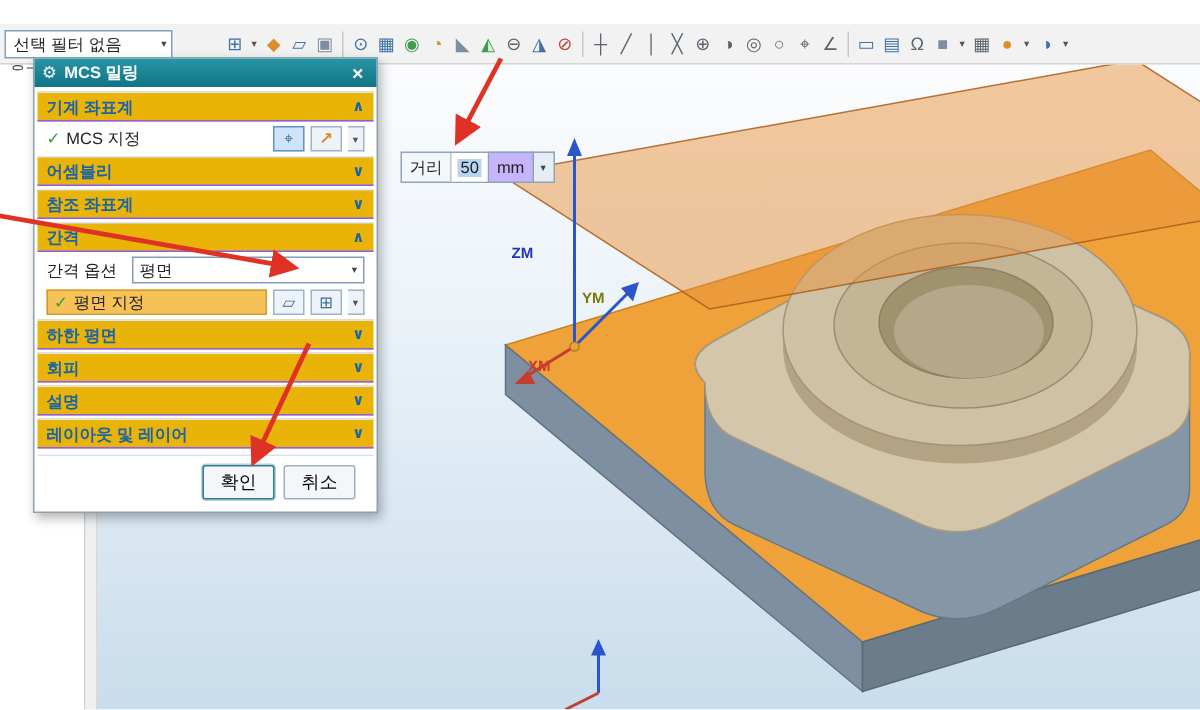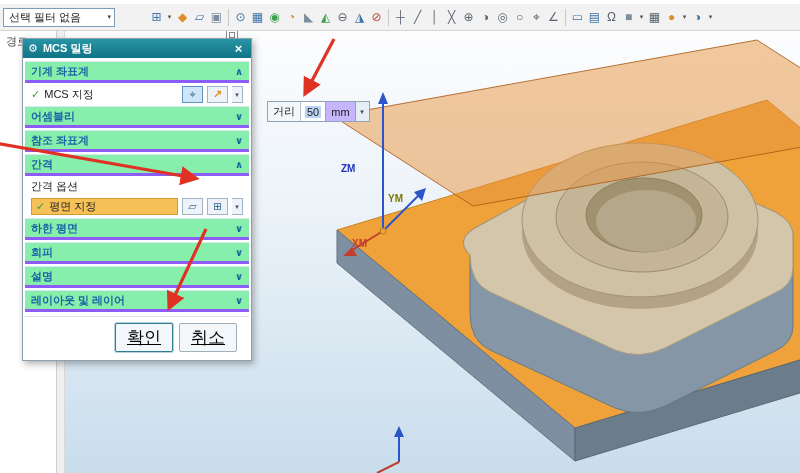--- a/index.html
+++ b/index.html
@@ -3,21 +3,21 @@
 <meta charset="utf-8">
 <style>
   html,body{margin:0;padding:0;}
   .screen{position:relative;width:800px;height:473px;overflow:hidden;background:#fff;
           font-family:"Liberation Sans","DejaVu Sans",sans-serif;color:#222;}
   
   .viewport-bg{position:absolute;left:64px;top:27px;width:736px;height:446px;
                background:linear-gradient(180deg,#fdfdfe 0%,#ecf3f9 40%,#c9ddec 100%);z-index:0;}
   .scene{position:absolute;left:0;top:0;z-index:1;}
   
-  .toolbar{position:absolute;left:0;top:4px;width:800px;height:27px;background:#f2f2f2;
+  .toolbar{position:absolute;left:0;top:16px;width:800px;height:27px;background:#f2f2f2;
            border-bottom:1px solid #d5d5d5;display:flex;align-items:center;padding-left:3px;
            box-sizing:border-box;z-index:3;}
   .combo{height:19px;border:1px solid #7f9db9;background:#fff;display:flex;align-items:center;
          justify-content:space-between;padding:0 3px 0 5px;font-size:11px;box-sizing:border-box;}
   .combo .caret{font-size:7px;color:#444;margin-left:4px;}
   .combo1{width:112px;margin-right:33px;}
   .combo2{width:97px;margin-right:6px;}
   .ticon{width:17px;text-align:center;font-size:12px;line-height:18px;flex:0 0 auto;}
   .tcaret{width:9px;font-size:7px;color:#555;text-align:center;flex:0 0 auto;}
   .tsep{width:1px;height:17px;background:#c8c8c8;margin:0 3px;flex:0 0 auto;}
@@ -33,41 +33,41 @@
             background:#fff;z-index:2;box-sizing:border-box;}
   .win-icon div{margin:2px;height:4px;border:1px solid #8a8a8a;}
   
   .dialog{position:absolute;left:22px;top:38px;width:228px;z-index:4;background:#fff;
           border:1px solid #8fa1ad;box-shadow:2px 3px 7px rgba(0,0,0,.3);font-size:11px;}
   .dlg-title{height:19px;background:linear-gradient(180deg,#2995a6,#0f7485);color:#fff;
              display:flex;align-items:center;padding:0 5px;gap:5px;font-weight:bold;}
   .dlg-gear{font-size:11px;}
   .dlg-close{margin-left:auto;width:15px;text-align:center;font-size:13px;line-height:15px;}
   .dlg-body{display:flex;flex-direction:column;padding:2px 2px 0;}
-  .sec{height:18px;margin:1px 0;background:#86efac;border-top:1px solid #dce7f1;
-       border-bottom:3px solid #8b5cf6;display:flex;align-items:center;
+  .sec{height:18px;margin:1px 0;background:#eab308;border-top:1px solid #dce7f1;
+       border-bottom:1px solid #8b5cf6;display:flex;align-items:center;
        justify-content:space-between;padding:0 6px;color:#1b64a5;font-weight:bold;}
   .chev{color:#1b64a5;font-size:10px;font-weight:bold;}
   .row{display:flex;align-items:center;padding:2px 6px;gap:4px;background:#fff;}
   .check{color:#2f9e44;font-weight:bold;}
   .spacer{flex:1;}
   .mini{width:21px;height:17px;border:1px solid #9fb4c6;background:#edf3f9;display:flex;
         align-items:center;justify-content:center;font-size:11px;color:#3c6e92;box-sizing:border-box;}
   .mini.active{background:#cfe4f7;border-color:#5e93c4;}
   .mini .orange{color:#e08a1e;font-weight:bold;}
   .mini-caret{width:11px;height:17px;border:1px solid #9fb4c6;border-left:none;background:#edf3f9;
               font-size:7px;display:flex;align-items:center;justify-content:center;color:#456;box-sizing:border-box;}
   .dd{flex:1;height:18px;border:1px solid #7f9db9;background:#fff;display:flex;align-items:center;
       justify-content:space-between;padding:0 4px;margin-left:6px;box-sizing:border-box;}
   .dd .caret{font-size:7px;color:#444;}
   .hl{flex:1;height:17px;background:#f6c157;border:1px solid #d49a2f;display:flex;
       align-items:center;gap:4px;padding:0 4px;box-sizing:border-box;}
   .dlg-footer{display:flex;justify-content:flex-end;gap:6px;padding:6px 12px 8px;
               border-top:1px solid #dbe3ea;margin-top:3px;}
-  .btn{font-size:17px;padding:2px 11px;background:#f3f7fa;border:1px solid #9fb0bd;border-radius:2px;text-decoration:underline;}
+  .btn{font-size:12px;padding:2px 11px;background:#f3f7fa;border:1px solid #9fb0bd;border-radius:2px;}
   .btn.ok{border-color:#2e7d95;box-shadow:0 0 0 1px rgba(46,125,149,.35);}
   
   .distance{position:absolute;left:267px;top:101px;z-index:4;display:flex;height:21px;
             font-size:11px;align-items:stretch;}
   .d-main{display:flex;align-items:center;border:1px solid #8fa4b8;background:#f4f7fa;}
   .d-label{padding:0 5px;}
   .d-field{background:#fff;border-left:1px solid #b6c4d2;height:100%;display:flex;
            align-items:center;padding:0 4px;}
   .d-val{background:#b9d4f2;padding:0 2px;}
   .d-unit{display:flex;align-items:center;border:1px solid #8fa4b8;border-left:none;
@@ -200,20 +200,24 @@
       <div class="sec">
         <span>참조 좌표계</span>
         <span class="chev">∨</span>
       </div>
       <div class="sec">
         <span>간격</span>
         <span class="chev">∧</span>
       </div>
       <div class="row">
         <span>간격 옵션</span>
+        <div class="dd">
+          <span>평면</span>
+          <span class="caret">▾</span>
+        </div>
       </div>
       <div class="row">
         <div class="hl">
           <span class="check">✓</span>
           <span>평면 지정</span>
         </div>
         <span class="mini">▱</span>
         <span class="mini">⊞</span>
         <span class="mini-caret">▾</span>
       </div>

